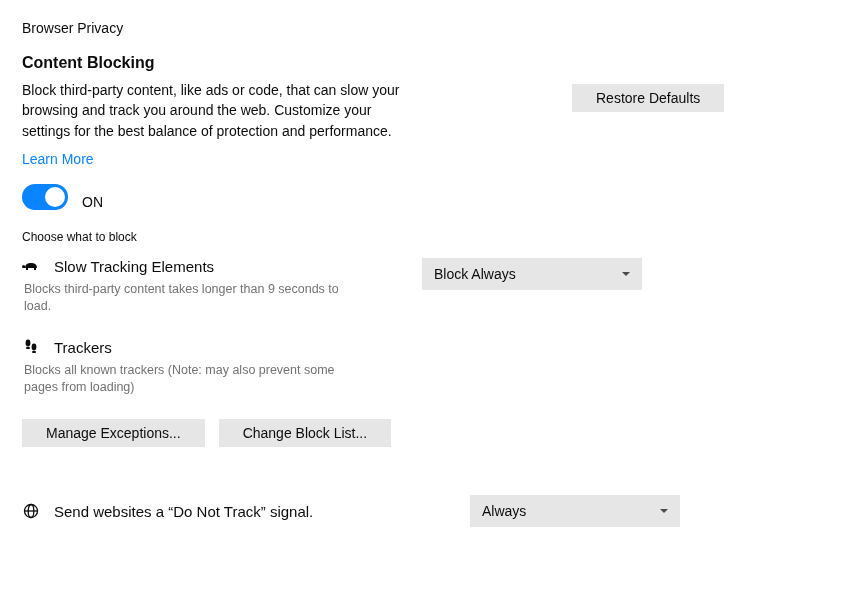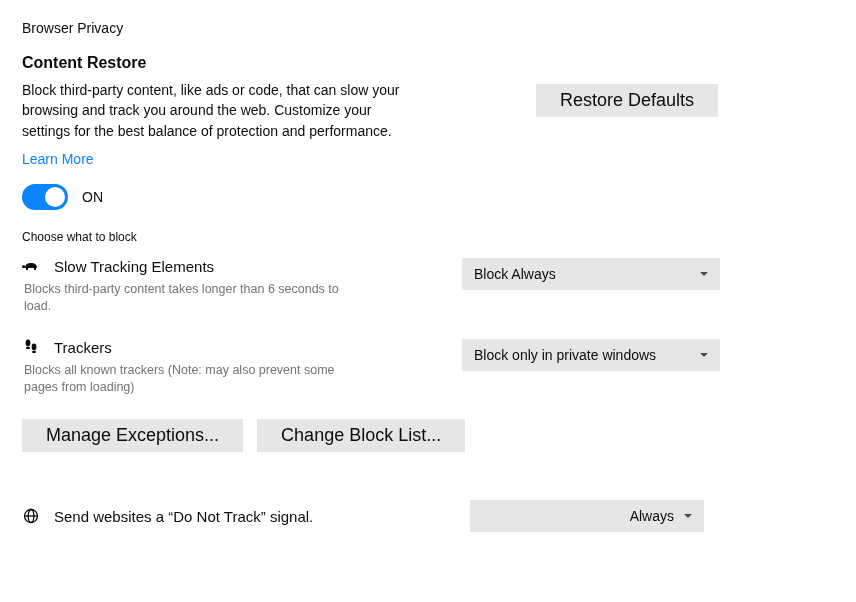--- a/index.html
+++ b/index.html
@@ -21,53 +21,54 @@
       margin-bottom: 18px;
     }
     .section-title {
       font-size: 16px;
       font-weight: 700;
       margin-bottom: 8px;
     }
     .row {
       display: flex;
       align-items: flex-start;
+      gap: 36px;
     }
     .desc-col {
       width: 400px;
       padding-right: 16px;
     }
     .description {
       font-size: 14px;
       line-height: 1.45;
       color: #0c0c0d;
     }
     .button {
       background: #e6e6e6;
       border: none;
-      font-size: 18px;
+      font-size: 14px;
       padding: 6px 24px;
       cursor: pointer;
       font-family: inherit;
       color: #0c0c0d;
     }
     .button.wide {
       min-width: 148px;
     }
     .learn-more {
       display: inline-block;
       color: #0a84ff;
       font-size: 14px;
       margin-top: 10px;
       text-decoration: none;
       cursor: pointer;
     }
     .toggle-row {
       display: flex;
-      align-items: center;
+      align-items: flex-end;
       margin-top: 16px;
       margin-bottom: 20px;
     }
     .toggle {
       width: 46px;
       height: 26px;
       background: #0a84ff;
       border-radius: 13px;
       position: relative;
       cursor: pointer;
@@ -86,21 +87,20 @@
       font-size: 14px;
     }
     .subhead {
       font-size: 12px;
       margin-bottom: 14px;
     }
     .block-item {
       display: flex;
       align-items: flex-start;
       margin-bottom: 24px;
-      gap: 40px;
     }
     .block-left {
       width: 400px;
     }
     .item-head {
       display: flex;
       align-items: center;
       gap: 14px;
       font-size: 15px;
       font-weight: 400;
@@ -116,30 +116,29 @@
       margin-top: 6px;
       margin-left: 2px;
       max-width: 340px;
       line-height: 1.35;
     }
     .select {
       background: #e6e6e6;
       border: none;
       font-size: 14px;
       padding: 8px 30px 8px 12px;
-      width: 258px;
+      width: 220px;
       text-align: left;
       position: relative;
       cursor: pointer;
       font-family: inherit;
       color: #0c0c0d;
     }
     .select.narrow {
-      width: 234px;
-      text-align: right;
+      width: 210px;
     }
     .caret {
       position: absolute;
       right: 12px;
       top: 50%;
       transform: translateY(-50%);
       width: 0;
       height: 0;
       border-left: 4px solid transparent;
       border-right: 4px solid transparent;
@@ -165,21 +164,21 @@
     .restore-col {
       margin-left: 114px;
       margin-top: 4px;
     }
   </style>
 </head>
 <body>
 
 <h1 class="page-title">Browser Privacy</h1>
 
-<h2 class="section-title">Content Restore</h2>
+<h2 class="section-title">Content Blocking</h2>
 
 <div class="row">
   <div class="desc-col">
     <p class="description">Block third-party content, like ads or code, that can slow your browsing and track you around the web. Customize your settings for the best balance of protection and performance.</p>
     <a class="learn-more">Learn More</a>
   </div>
   <div class="restore-col">
     <button class="button wide">Restore Defaults</button>
   </div>
 </div>
@@ -196,21 +195,21 @@
 <div class="block-item">
   <div class="block-left">
     <div class="item-head">
       <span class="icon-slot">
         <svg width="18" height="12" viewBox="0 0 18 12" fill="#0c0c0d">
             <path d="M3 8 Q3 3 9 3 Q15 3 15 8 L3 8 Z M1 8 Q0 8 0 7 Q0 5 2 5 L3 6 L3 8 Z M4 8 L4 10 L6 10 L6 8 Z M12 8 L12 10 L14 10 L14 8 Z"></path>
           </svg>
       </span>
       <span>Slow Tracking Elements</span>
     </div>
-    <p class="item-sub">Blocks third-party content takes longer than 6 seconds to load.</p>
+    <p class="item-sub">Blocks third-party content takes longer than 9 seconds to load.</p>
   </div>
   <button class="select">
     <span>Block Always</span>
     <span class="caret"></span>
   </button>
 </div>
 
 <div class="block-item">
   <div class="block-left">
     <div class="item-head">
@@ -219,24 +218,20 @@
             <ellipse cx="4" cy="4" rx="2.4" ry="3.4"></ellipse>
             <rect x="2" y="8" width="4" height="2" rx="1"></rect>
             <ellipse cx="10" cy="8" rx="2.4" ry="3.4"></ellipse>
             <rect x="8" y="12" width="4" height="2" rx="1"></rect>
           </svg>
       </span>
       <span>Trackers</span>
     </div>
     <p class="item-sub">Blocks all known trackers  (Note: may also prevent some pages from loading)</p>
   </div>
-  <button class="select">
-    <span>Block only in private windows</span>
-    <span class="caret"></span>
-  </button>
 </div>
 
 <div class="button-row">
   <button class="button">Manage Exceptions...</button>
   <button class="button">Change Block List...</button>
 </div>
 
 <div class="dnt-row">
   <div class="dnt-left">
     <span class="icon-slot">

